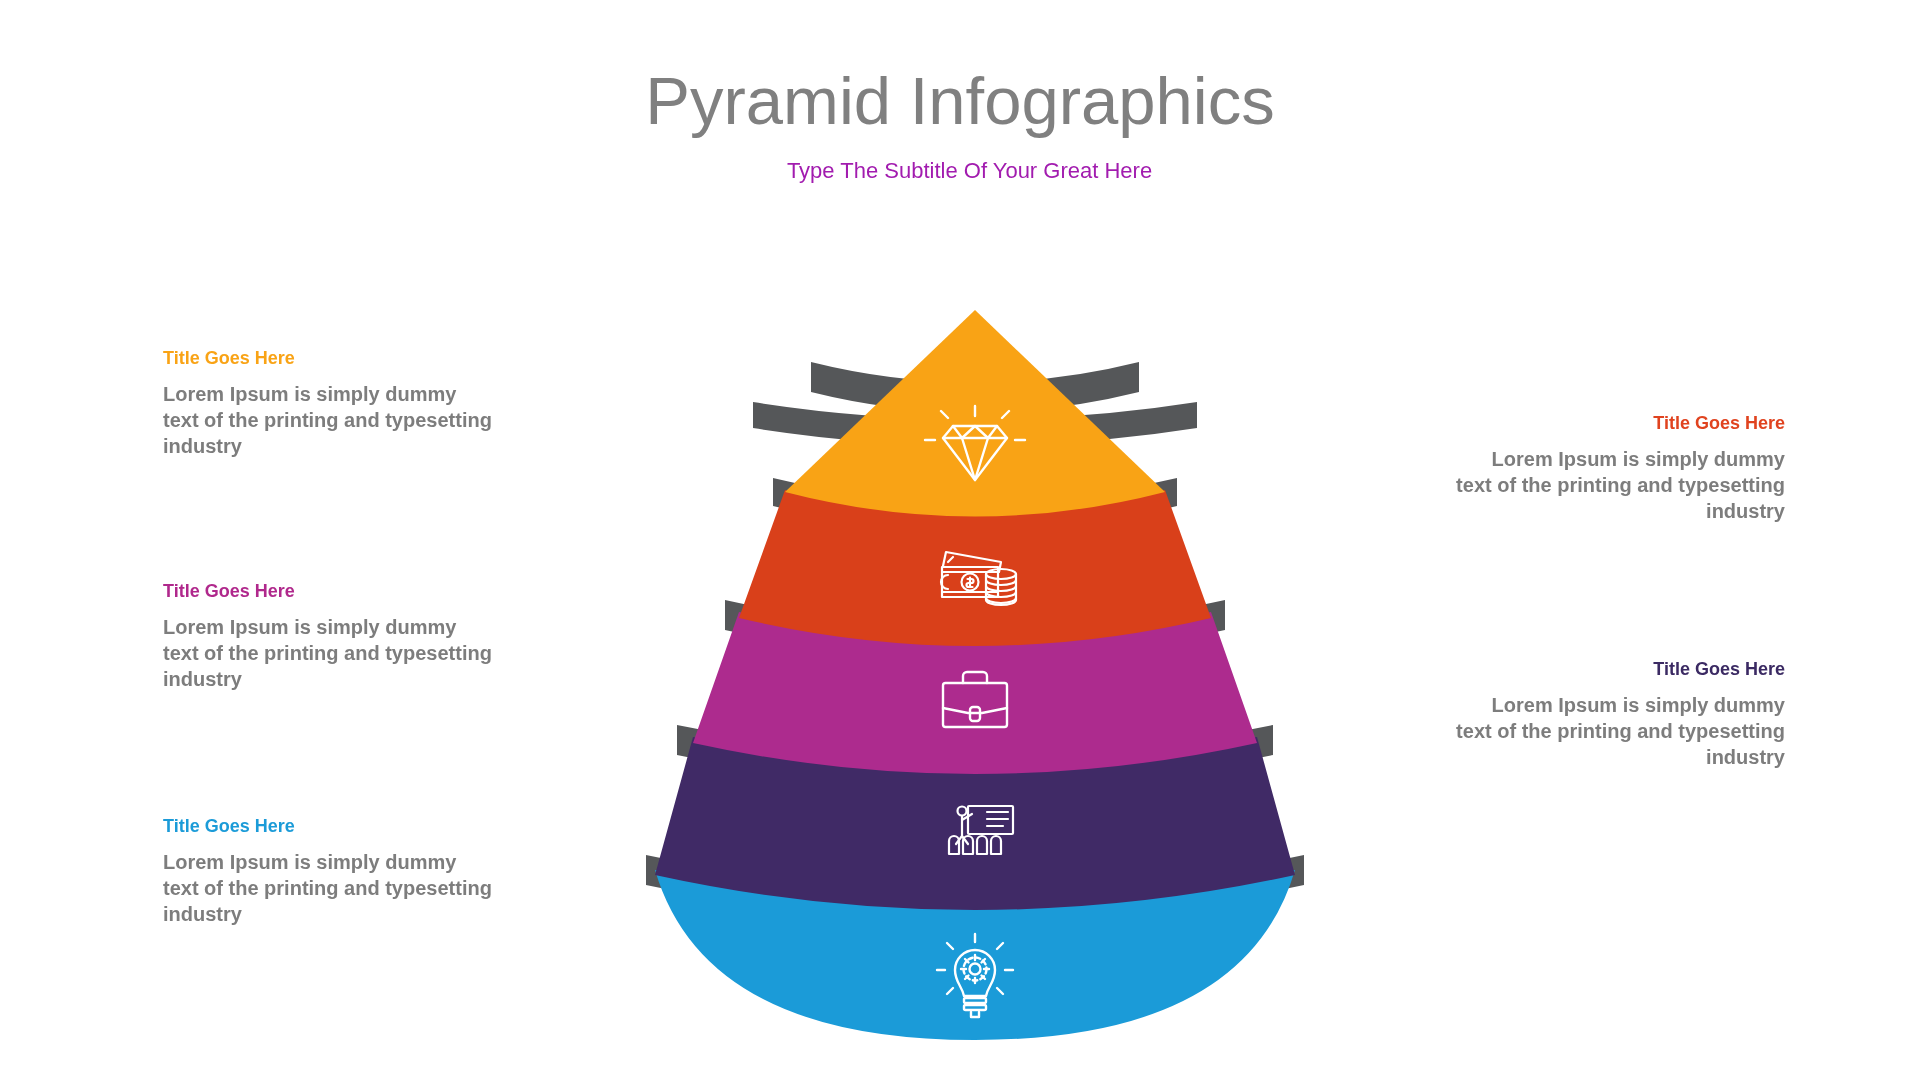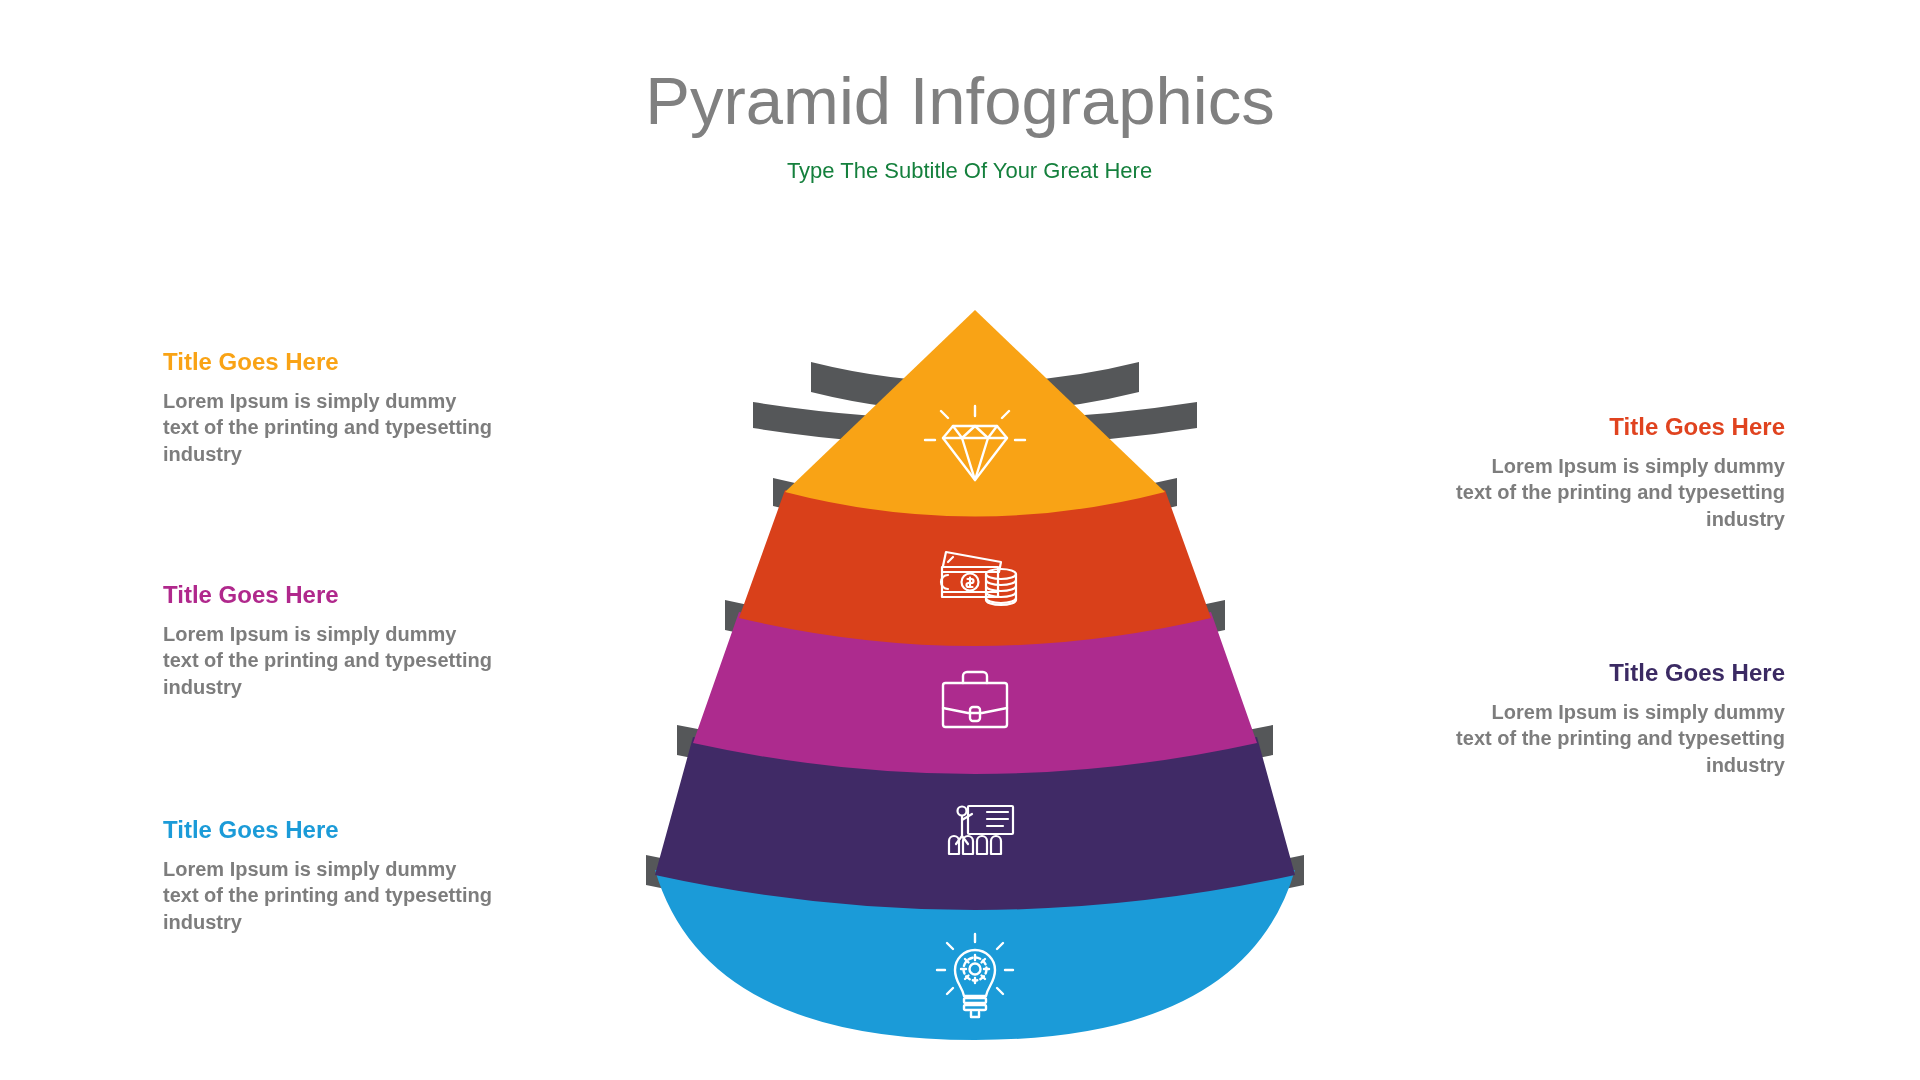--- a/index.html
+++ b/index.html
@@ -49,21 +49,21 @@
     left: 615px;
     top: 300px;
     width: 720px;
     height: 740px;
   }
   .pyramid-svg { display: block; width: 720px; height: 740px; }
 
   
   .text-block { position: absolute; width: 330px; }
   .text-block .tb-title {
-    font-size: 24px;
+    font-size: 18px;
     font-weight: bold;
     line-height: 1.25;
     margin-bottom: 11px;
     white-space: nowrap;
   }
   .text-block .tb-body {
     font-size: 20px;
     font-weight: 700;
     color: #7d7d7d;
     line-height: 1.32;
@@ -77,21 +77,21 @@
   .blk-r1 { top: 412px; }
   .blk-r2 { top: 658px; }
 </style>
 </head>
 <body>
 
 <div class="slide">
 
   <div class="header">
     <div class="page-title" style="color: rgb(128, 128, 128);">Pyramid Infographics</div>
-    <div class="page-subtitle" style="color: #15803d; padding-left: 19px;">Type The Subtitle Of Your Great Here</div>
+    <div class="page-subtitle" style="color: #a21caf; padding-left: 19px;">Type The Subtitle Of Your Great Here</div>
   </div>
 
   <div class="text-block left-block blk-l1">
     <div class="tb-title" id="lt1" style="color: rgb(249, 163, 21);">Title Goes Here</div>
     <div class="tb-body" style="color: rgb(125, 125, 125);">Lorem Ipsum is simply dummy text of the printing and typesetting industry</div>
   </div>
 
   <div class="text-block left-block blk-l2">
     <div class="tb-title" id="lt2" style="color: rgb(176, 40, 140);">Title Goes Here</div>
     <div class="tb-body" style="color: rgb(125, 125, 125);">Lorem Ipsum is simply dummy text of the printing and typesetting industry</div>

